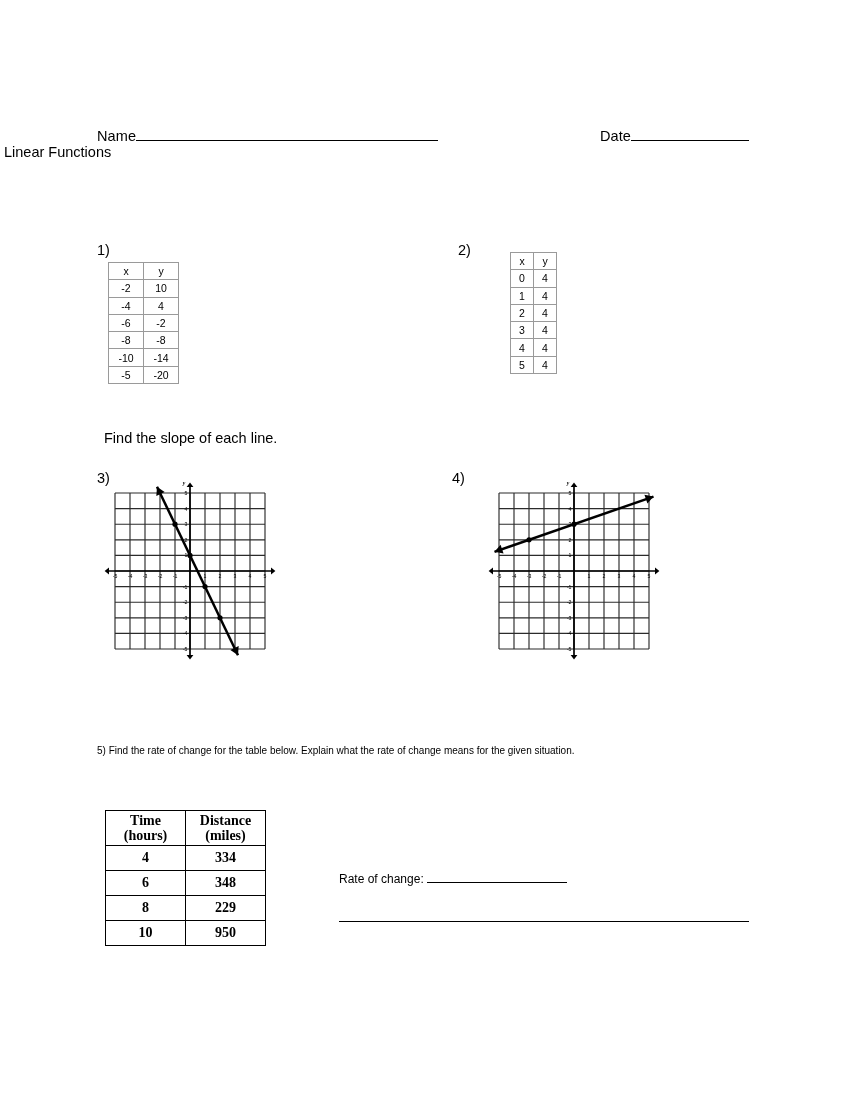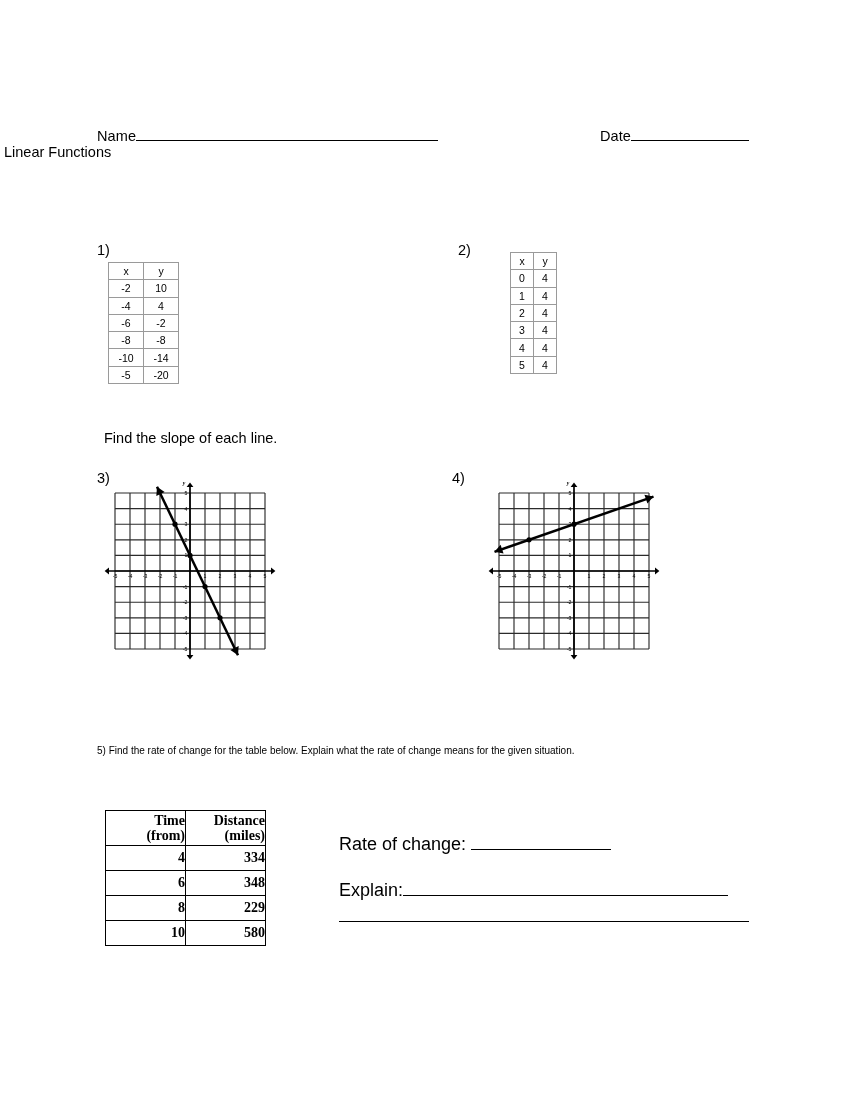--- a/index.html
+++ b/index.html
@@ -121,36 +121,37 @@
     top: 810px;
     border-collapse: collapse;
     font-family: "Liberation Serif", serif;
     font-size: 14px;
     font-weight: bold;
     background: #fff;
   }
   table.td-table th,
   table.td-table td {
     border: 1.3px solid #000;
-    text-align: right;
+    text-align: center;
     padding: 0;
     width: 79px;
     height: 24px;
   }
   table.td-table th {
     height: 34px;
     line-height: 15px;
     font-weight: bold;
   }
 
   
   .answer {
     position: absolute;
-    font-size: 18px;
+    font-size: 12px;
     white-space: nowrap;
+    margin-top: 35px;
   }
   #roc-answer  { left: 339px; top: 834px; }
   #roc-answer .rule { width: 140px; }
   #explain-answer { left: 339px; top: 880px; }
   #explain-answer .rule { width: 325px; }
   #explain-line2 {
     position: absolute;
     left: 339px;
     top: 920px;
     width: 410px;
@@ -395,21 +396,21 @@
       </svg>
     </div>
 
   <div id="q5-text">5) Find the rate of change for the table below.  Explain what the rate of change means for the given situation.</div>
 
   <table class="td-table">
     <thead>
       <tr>
         <th>
           <div>Time</div>
-          <div>(from)</div>
+          <div>(hours)</div>
         </th>
         <th>
           <div>Distance</div>
           <div>(miles)</div>
         </th>
       </tr>
     </thead>
     <tbody>
       <tr>
           <td>4</td>
@@ -418,24 +419,23 @@
       <tr>
           <td>6</td>
           <td>348</td>
         </tr>
       <tr>
           <td>8</td>
           <td>229</td>
         </tr>
       <tr>
           <td>10</td>
-          <td>580</td>
+          <td>950</td>
         </tr>
     </tbody>
   </table>
 
   <div class="answer" id="roc-answer"><span>Rate of change:</span> <span class="rule"></span></div>
 
-  <div class="answer" id="explain-answer"><span>Explain:</span><span class="rule"></span></div>
 
   <div id="explain-line2"></div>
 
 </div>
 
 </body></html>

